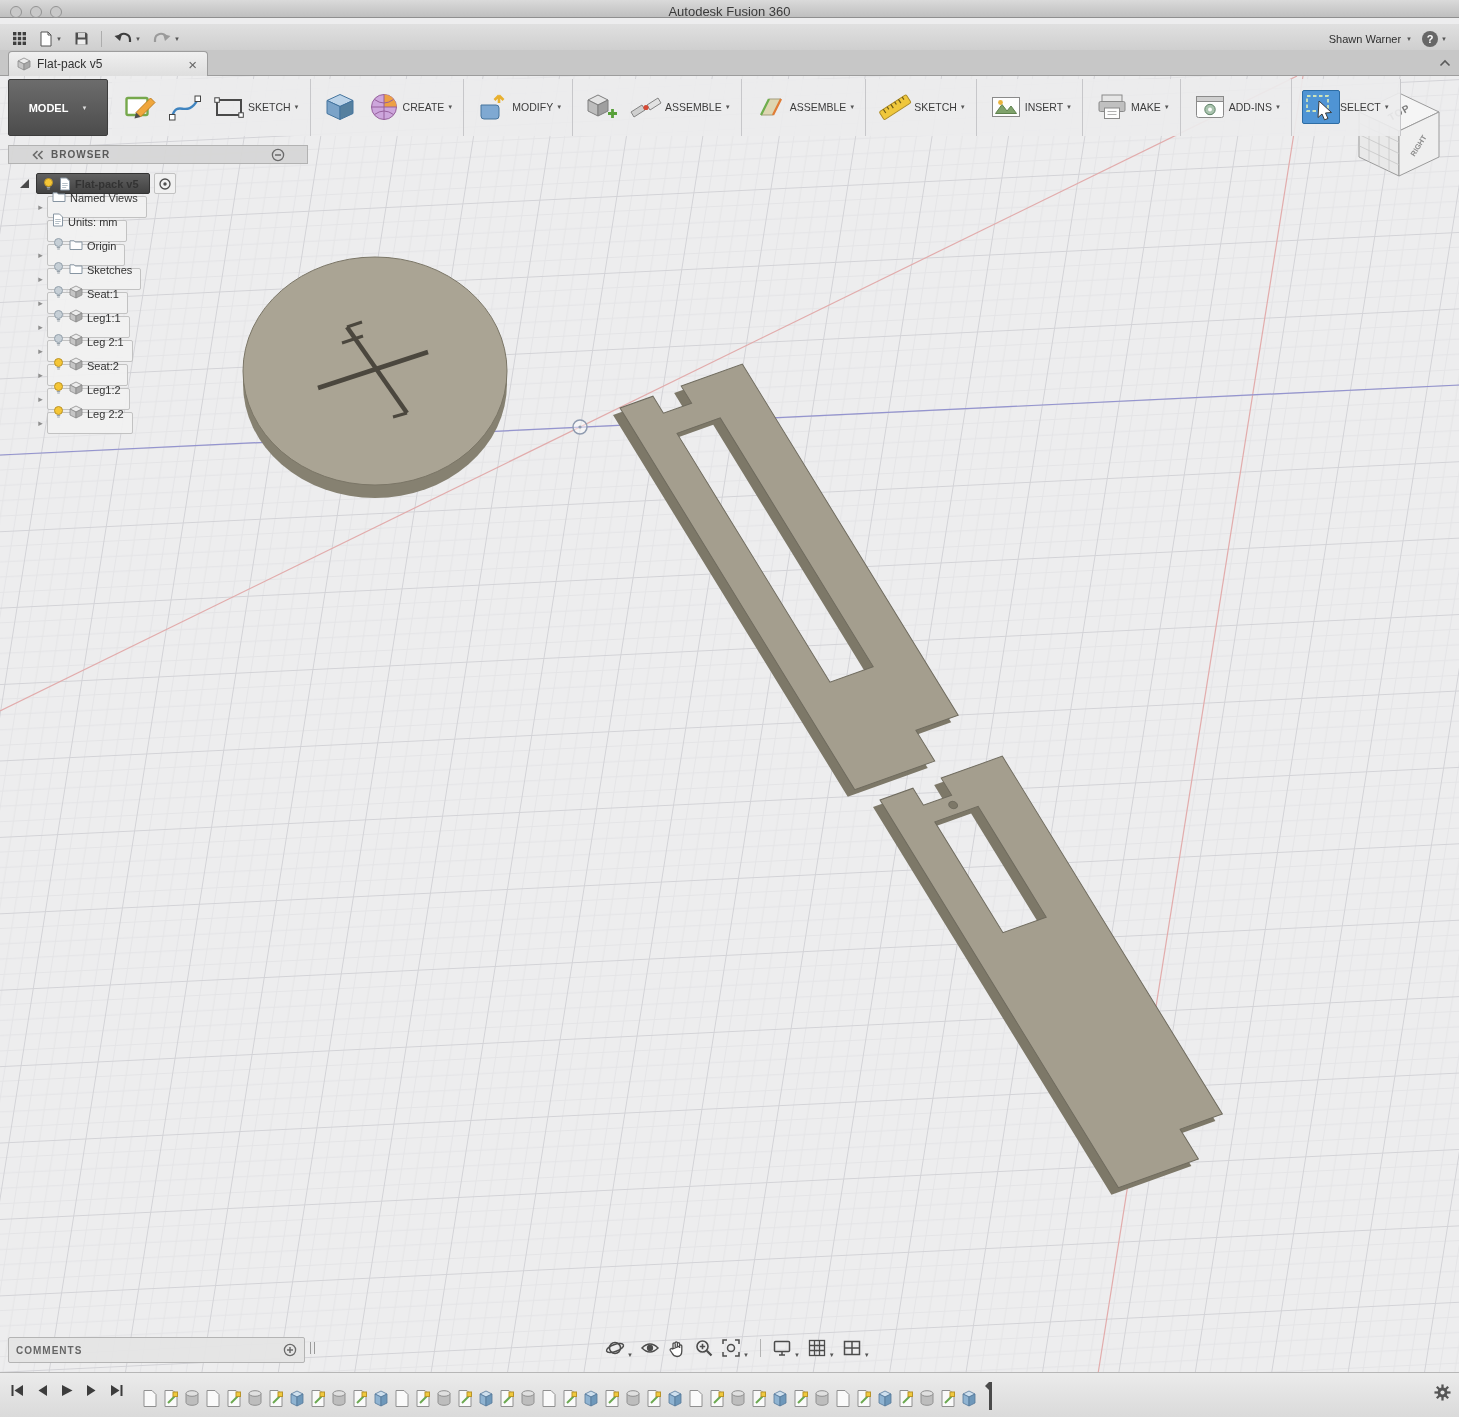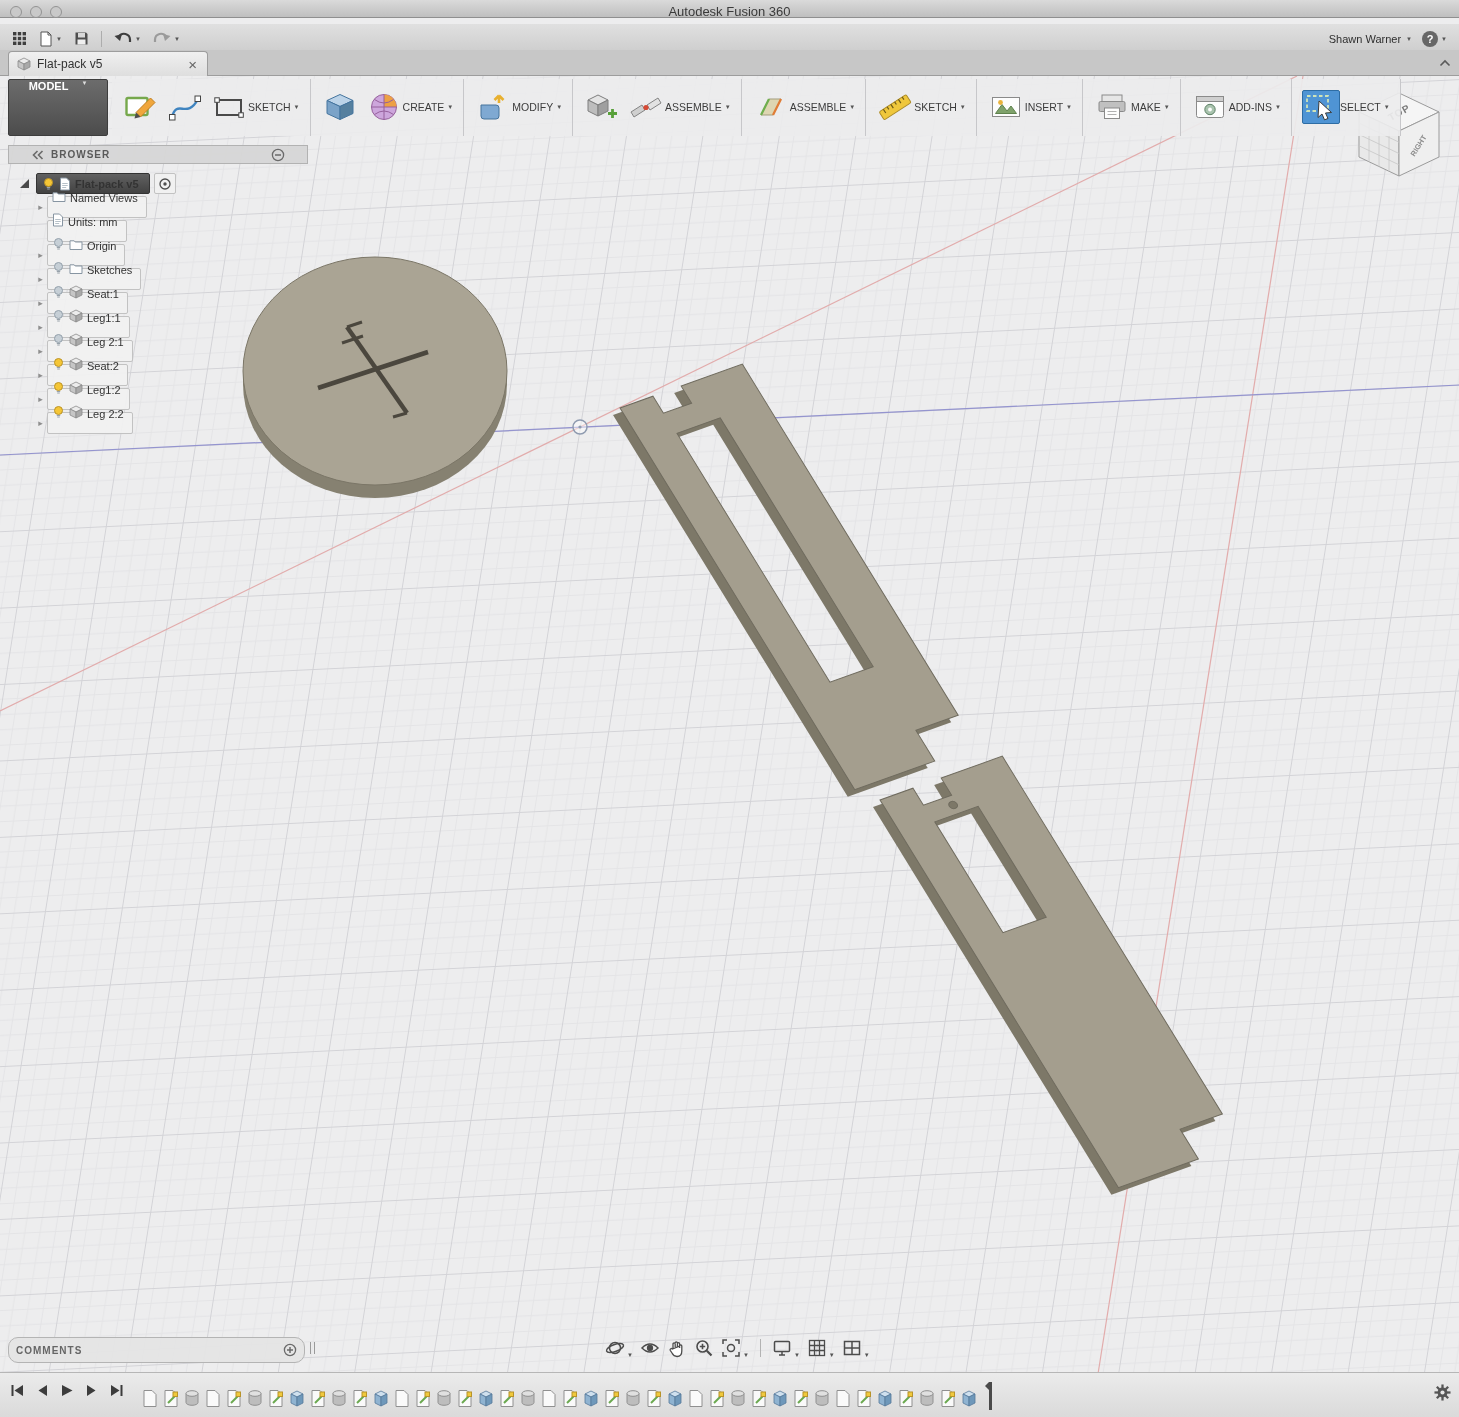--- a/index.html
+++ b/index.html
@@ -33,21 +33,21 @@
     border-radius:4px 4px 0 0;padding:0 8px;}
   .tab-lbl{font-size:12px;color:#333;flex:1;}
   .tab-close{color:#666;font-size:15px;line-height:1;padding:0 2px;}
   .tab-collapse{position:absolute;right:8px;top:9px;}
 
   
   .ribbon{position:absolute;top:76px;left:0;right:0;height:66px;z-index:15;pointer-events:none;}
   .ribbon *{pointer-events:auto;}
   .model-btn{position:absolute;left:8px;top:3px;width:100px;height:57px;border-radius:2px;
     background:linear-gradient(#6c6c6c,#4c4c4c);border:1px solid #3d3d3d;color:#fff;
-    font-size:11px;font-weight:bold;display:flex;align-items:flex-start;justify-content:center;gap:13px;}
+    font-size:11px;font-weight:bold;display:flex;align-items:center;justify-content:center;gap:13px;}
   .model-btn .caret{color:#ddd;}
   .groups{position:absolute;left:112px;top:3px;height:57px;display:flex;
     background:rgba(236,236,237,0.92);}
   .rgroup{display:flex;flex-direction:row;align-items:center;justify-content:space-between;
     padding:4px 10px 5px;border-right:1px solid #c7c7ca;}
   .g-icons{display:flex;gap:6px;align-items:center;height:34px;}
   .icon-chip{display:inline-flex;padding:2px;border-radius:2px;}
   .icon-chip.active{background:#4f94d4;border:1px solid #2e6da4;padding:1px;}
   .g-label{display:flex;align-items:center;gap:3px;font-size:10.5px;color:#3c3c3c;}
 
@@ -66,21 +66,21 @@
   .root-chip .lbl{color:#fff;font-weight:bold;font-size:11px;}
   .radio-chip{margin-left:4px;padding:2px 3px;}
   .tri{width:13px;text-align:center;color:#8e8e8e;font-size:9px;margin-left:26px;flex:none;}
   .brow .lbl{font-size:11px;color:#333;white-space:nowrap;}
 
   
   .viewcube{position:absolute;top:88px;right:14px;z-index:10;}
 
   
   .comments{position:absolute;left:8px;top:1337px;width:297px;height:22px;z-index:10;
-    background:rgba(228,228,228,0.96);border:1px solid #b4b4b4;border-radius:10px;
+    background:rgba(228,228,228,0.96);border:1px solid #b4b4b4;border-radius:2px;
     display:flex;align-items:center;padding:12px 7px;gap:6px;}
   .comments .c-lbl{flex:1;font-size:10px;font-weight:bold;letter-spacing:1px;color:#666;}
   .comments-handle{position:absolute;left:310px;top:1342px;width:5px;height:12px;z-index:10;
     border-left:1px solid #9a9a9a;border-right:1px solid #9a9a9a;}
   .navbar{position:absolute;left:603px;top:1336px;z-index:10;display:flex;align-items:center;gap:3px;}
   .nav-btn{display:inline-flex;align-items:flex-end;gap:2px;padding:2px;}
   .nav-sep{width:1px;height:18px;background:#b3b3b3;margin:0 6px;}
 
   
   .timeline{position:absolute;left:0;right:0;top:1372px;height:45px;z-index:12;

